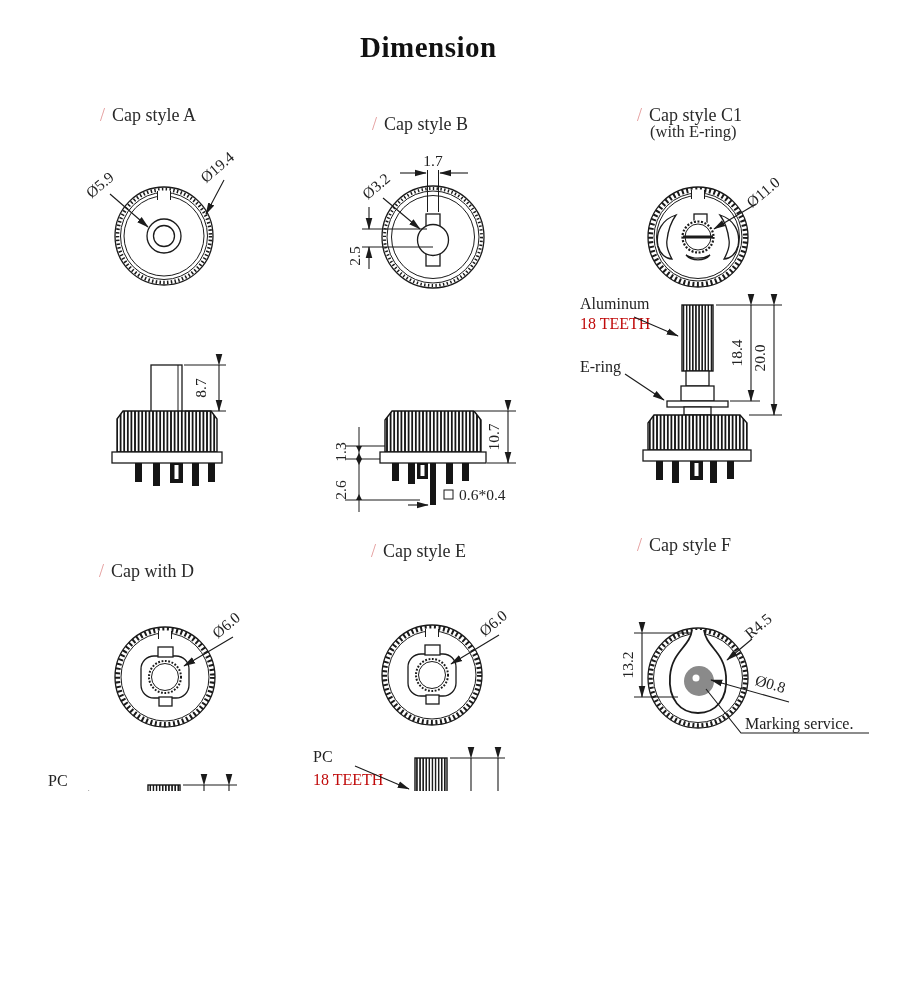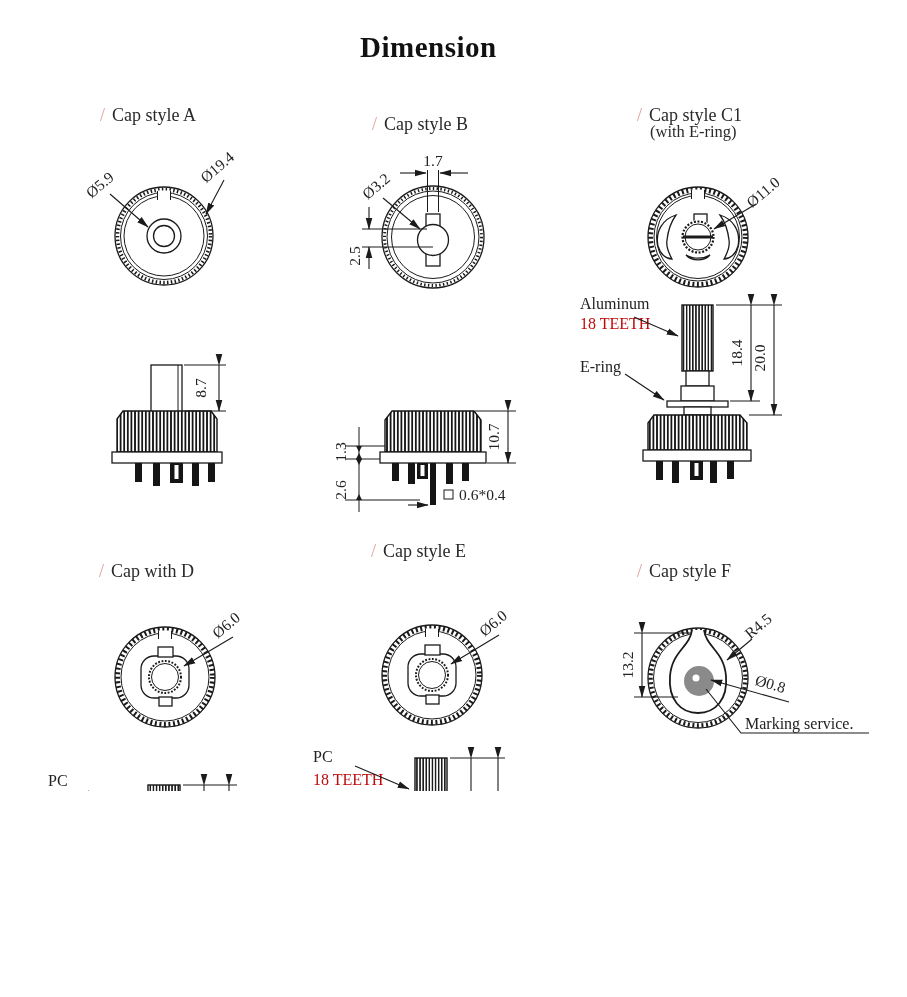--- a/index.html
+++ b/index.html
@@ -29,21 +29,21 @@
 <div id="page">
 
   <div class="title">Dimension</div>
 
   <div class="cap" style="left:100px;top:105px;"><span class="sl">/</span><span>Cap style A</span></div>
   <div class="cap" style="left:372px;top:114px;"><span class="sl">/</span><span>Cap style B</span></div>
   <div class="cap" style="left:637px;top:105px;"><span class="sl">/</span><span>Cap style C1</span></div>
   <div class="cap2" style="left:650px;top:122px;">(with E-ring)</div>
   <div class="cap" style="left:99px;top:561px;"><span class="sl">/</span><span>Cap with D</span></div>
   <div class="cap" style="left:371px;top:541px;"><span class="sl">/</span><span>Cap style E</span></div>
-  <div class="cap" style="left:637px;top:561px;text-align:center;"><span class="sl">/</span><span>Cap style F</span></div>
+  <div class="cap" style="left:637px;top:535px;text-align:center;"><span class="sl">/</span><span>Cap style F</span></div>
 
   <svg width="907" height="997" viewBox="0 0 907 997">
     <defs>
       <marker id="ar" viewBox="0 0 10 7" refX="9.4" refY="3.5" markerWidth="12" markerHeight="8.4" orient="auto" markerUnits="userSpaceOnUse">
         <path d="M0,0.7 L10,3.5 L0,6.3 Z" fill="#1b1b1b"></path>
       </marker>
       <pattern id="kn" width="3.6" height="8" patternUnits="userSpaceOnUse">
         <rect width="3.6" height="8" fill="#fff"></rect>
           <rect x="0.9" width="1.8" height="8" fill="#161616"></rect>
       </pattern>

